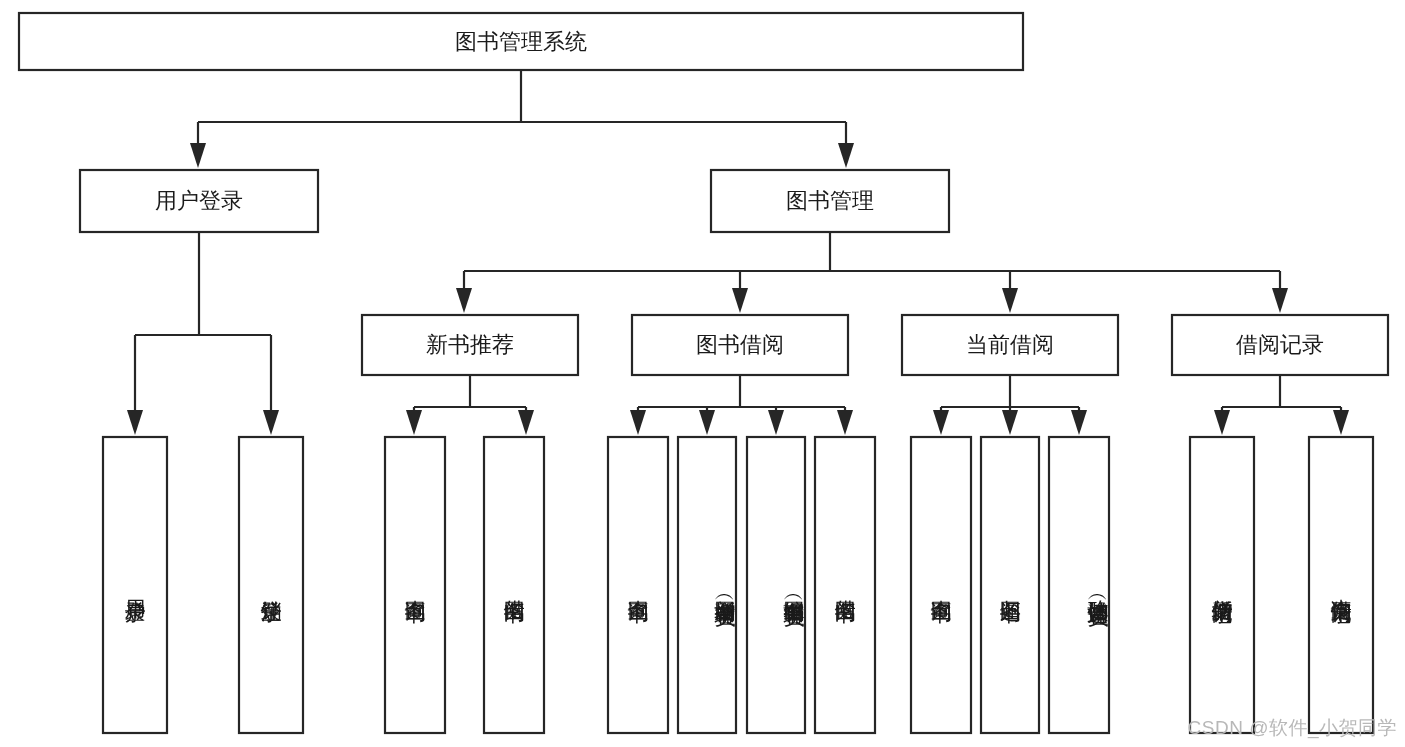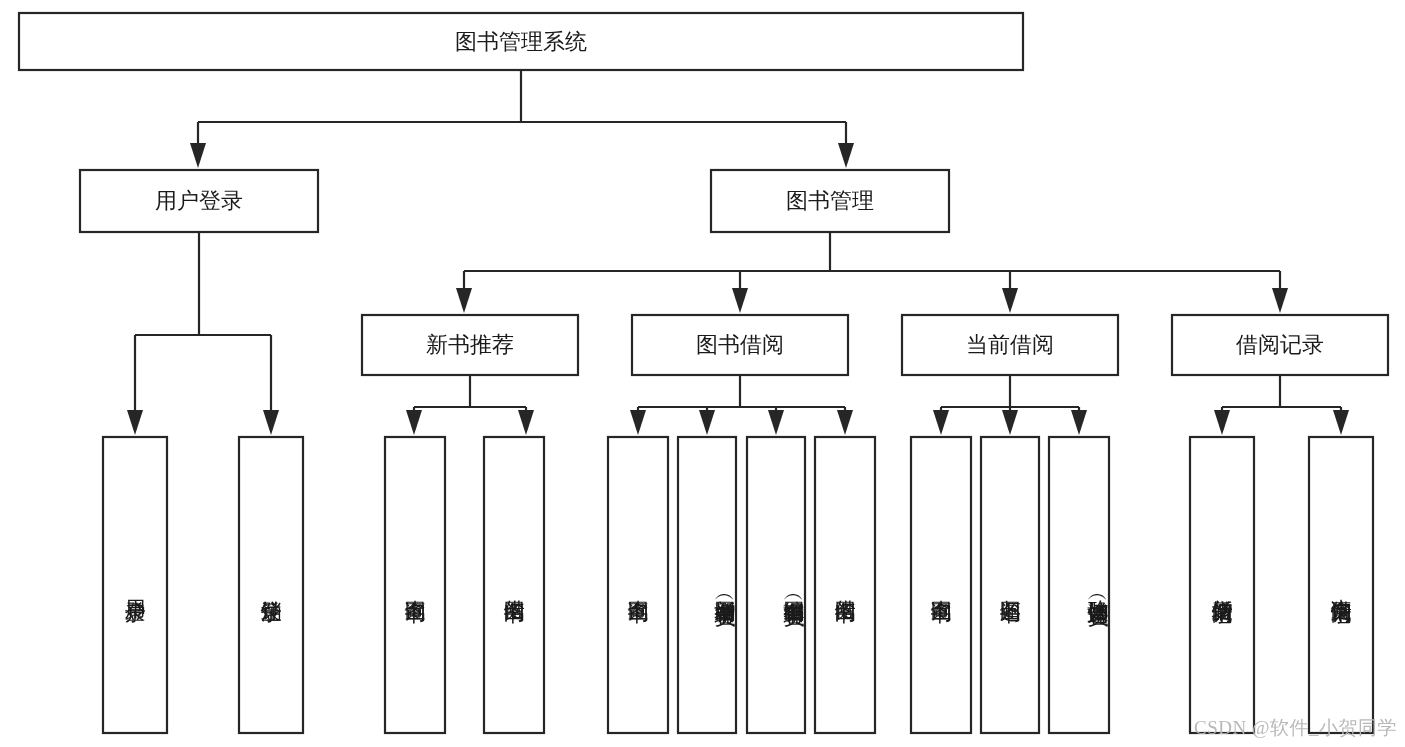--- a/index.html
+++ b/index.html
@@ -51,21 +51,21 @@
     color: #1a1a1a;
     letter-spacing: 1px;
     text-align: center;
     white-space: nowrap;
     pointer-events: none;
   }
   .watermark {
     position: absolute;
     right: 8px;
     bottom: 6px;
-    font-family: Liberation Serif, serif;
+    font-family: Liberation Sans, sans-serif;
     font-size: 19px;
     color: #b8b8b8;
     letter-spacing: 0.5px;
     white-space: nowrap;
   }
 </style>
 </head>
 <body>
 
 <svg id="diagram" viewBox="0 0 1405 747">

